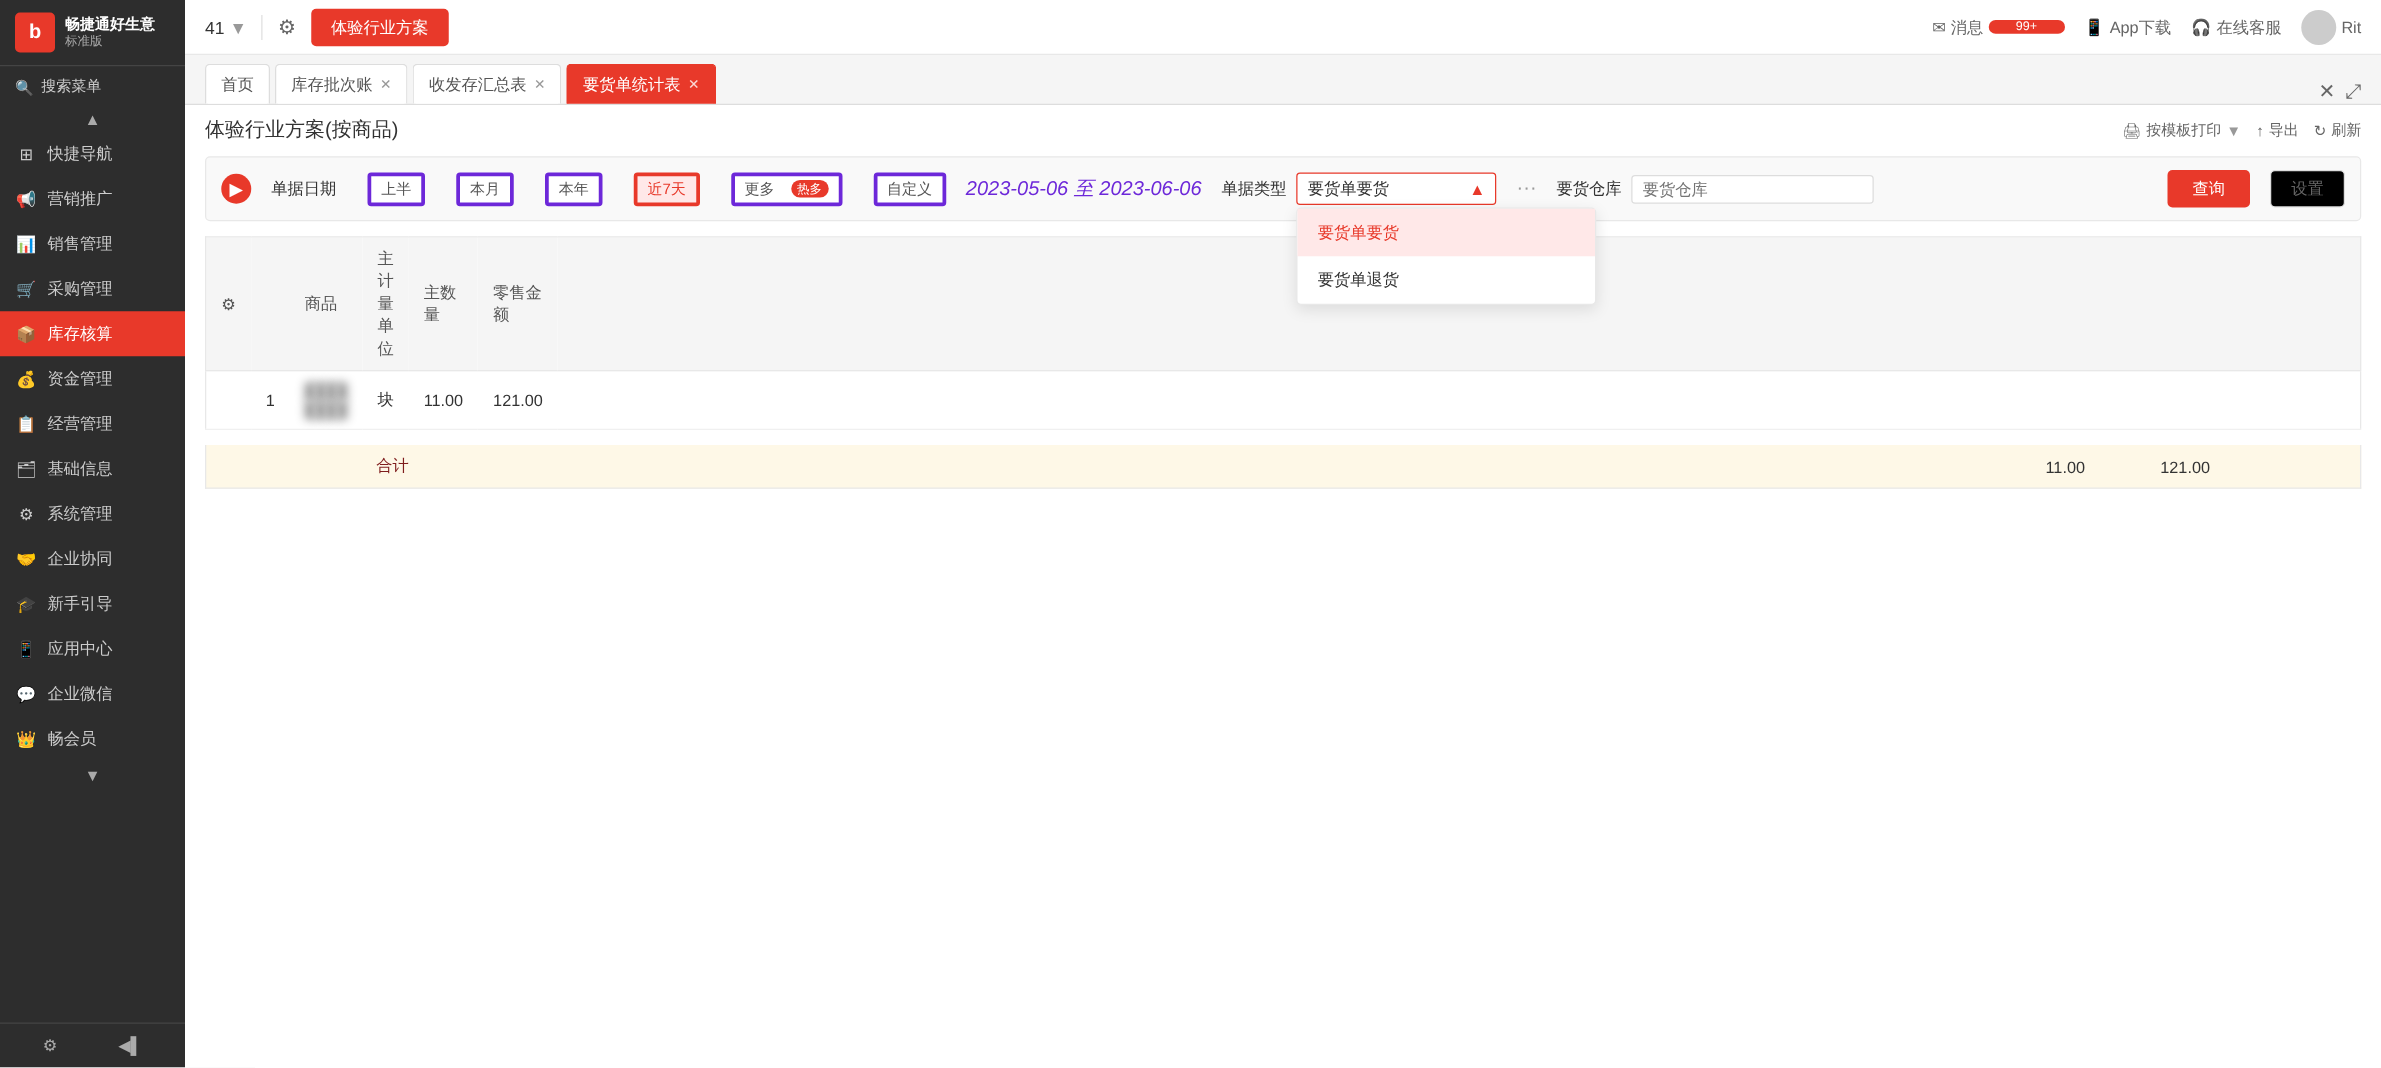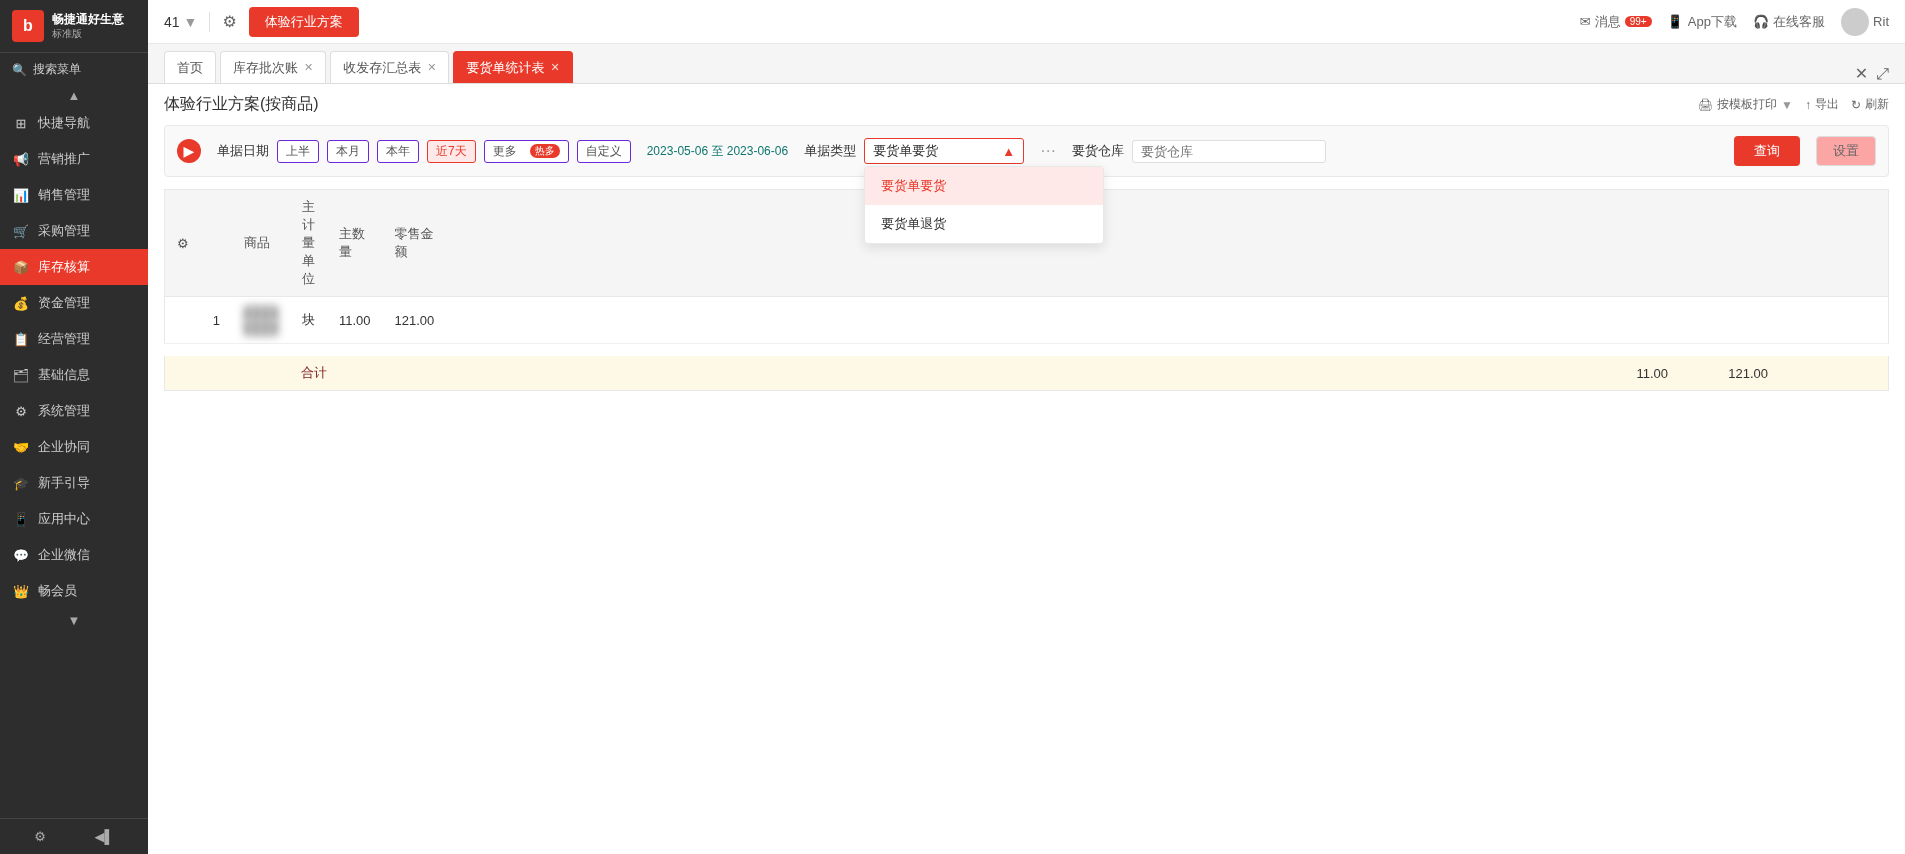--- a/index.html
+++ b/index.html
@@ -81,21 +81,21 @@
     }
     .topbar-right {
       margin-left: auto;
       display: flex; align-items: center; gap: 16px; color: #666;
     }
     .topbar-right-item {
       display: flex; align-items: center; gap: 4px; cursor: pointer; font-size: 13px;
     }
     .badge {
       background: #e8392a; color: #fff; border-radius: 10px;
-      font-size: 10px; padding: 0 5px; min-width: 18px; text-align: center;
+      font-size: 10px; padding: 0 22px; min-width: 18px; text-align: center;
     }
     .avatar { width: 28px; height: 28px; background: #ccc; border-radius: 50%; }
 
     
     .tabbar {
       height: 40px;
       background: #f5f5f5;
       border-bottom: 1px solid #ddd;
       display: flex;
       align-items: flex-end;
@@ -148,29 +148,29 @@
     .filter-expand-btn {
       width: 24px; height: 24px; background: #e8392a; color: #fff;
       border-radius: 50%; display: flex; align-items: center; justify-content: center;
       cursor: pointer; font-size: 14px; flex-shrink: 0;
     }
     .filter-group {
       display: flex; align-items: center; gap: 8px;
     }
     .filter-label { color: #333; font-size: 13px; white-space: nowrap; }
     .date-btn {
-      padding: 2px 8px; border: 1px solid #6d28d9; border-radius: 3px;
-      background: #fff; cursor: pointer; font-size: 12px; color: #555;
+      padding: 2px 8px; border: 3px solid #6d28d9; border-radius: 3px;
+      background: #fff; cursor: pointer; font-size: 12px; color: #555; margin-left: 17px;
     }
     .date-btn.active { background: #ffe8e8; border-color: #e8392a; color: #e8392a; }
     .date-badge {
       background: #e8392a; color: #fff; border-radius: 10px;
       font-size: 10px; padding: 0 5px;
     }
-    .date-range { font-size: 12px; color: #0f766e; }
+    .date-range { font-size: 16px; color: #6d28d9; font-style: italic; }
     .filter-input-group {
       display: flex; align-items: center; gap: 4px;
     }
     .filter-select {
       border: 1px solid #e8392a; border-radius: 3px;
       padding: 3px 8px; font-size: 13px;
       min-width: 200px; outline: none;
       color: #333; background: #fff;
       display: flex; align-items: center; justify-content: space-between;
       cursor: pointer; position: relative;
@@ -181,21 +181,21 @@
       border: 1px solid #ddd; border-radius: 3px;
       padding: 3px 8px; font-size: 13px; min-width: 150px;
       color: #999;
     }
     .query-btn {
       background: #e8392a; color: #fff; border: none;
       padding: 6px 20px; border-radius: 4px; cursor: pointer; font-size: 13px;
       margin-left: auto;
     }
     .settings-btn {
-      background: #fca5a5; color: #666; border: 1px solid #ddd;
+      background: #000000; color: #666; border: 1px solid #ddd;
       padding: 5px 16px; border-radius: 4px; cursor: pointer; font-size: 13px;
     }
 
     
     .dropdown-overlay {
       position: absolute;
       top: 100%;
       left: 0;
       z-index: 100;
       background: #fff;

